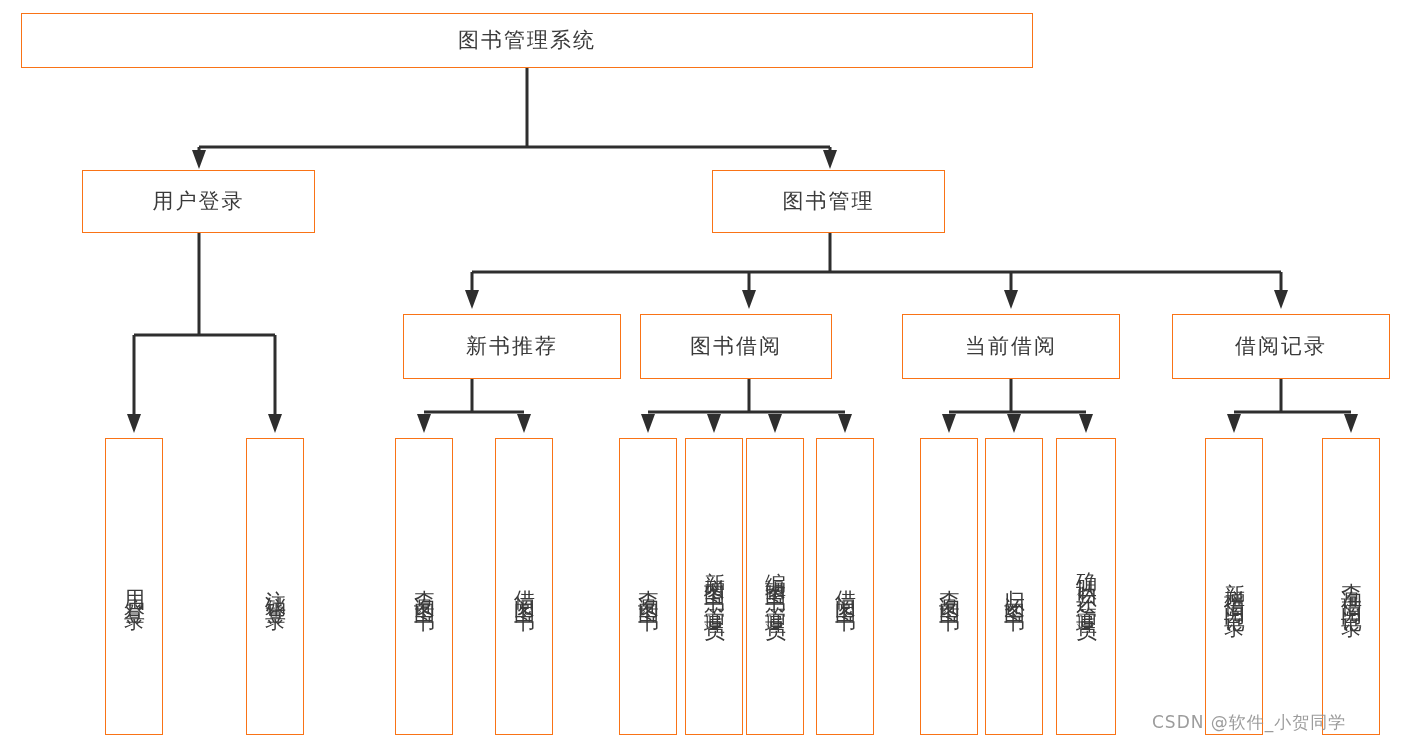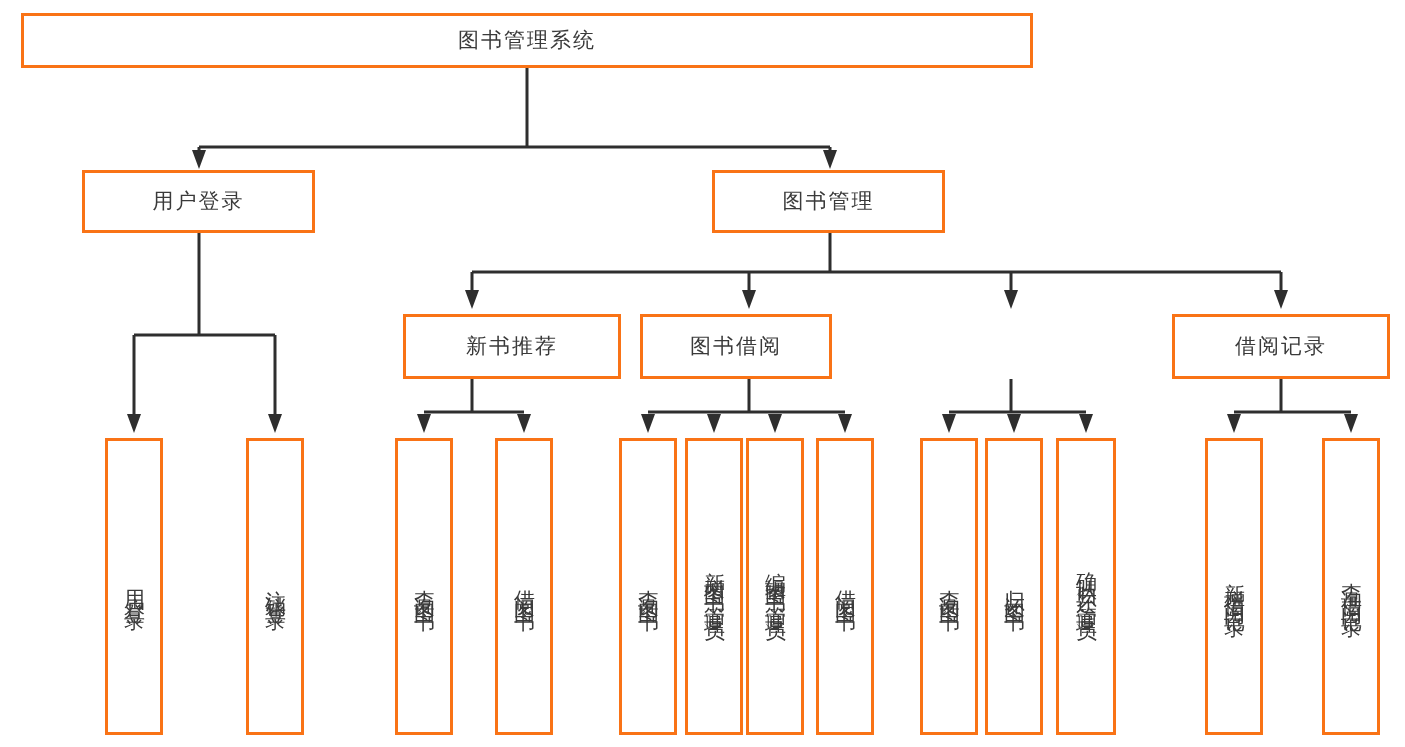--- a/index.html
+++ b/index.html
@@ -3,21 +3,21 @@
 <meta charset="utf-8">
 <style>
   html,body { margin:0; padding:0; background:#ffffff; }
   .canvas {
     position:relative; width:1405px; height:747px; background:#ffffff;
     font-family:"DejaVu Sans","Liberation Sans",sans-serif; overflow:hidden;
   }
   .wires { position:absolute; left:0; top:0; width:1405px; height:747px; }
   .box {
     position:absolute; box-sizing:border-box; background:#ffffff;
-    border:3px solid #f97316; color:#3a3a3a;
+    border:1px solid #f97316; color:#3a3a3a;
     display:flex; align-items:center; justify-content:center;
     font-size:21px; letter-spacing:2px; line-height:1; white-space:nowrap;
   }
   .vbox span.vtext {
     writing-mode:vertical-rl; text-orientation:mixed;
     letter-spacing:7px; white-space:nowrap;
   }
   .watermark {
     position:absolute; left:1152px; top:711px; z-index:5;
     font-size:17px; color:rgba(148,148,148,0.92); letter-spacing:1px; white-space:nowrap;
@@ -48,20 +48,21 @@
     </g>
   </svg>
 
   <div class="box" style="left:21px; top:13px; width:1012px; height:55px;">图书管理系统</div>
 
   <div class="box" style="left:82px; top:170px; width:233px; height:63px;">用户登录</div>
   <div class="box" style="left:712px; top:170px; width:233px; height:63px;">图书管理</div>
 
   <div class="box" style="left:363px; top:314px; width:218px; height:65px;margin-left:40px;">新书推荐</div>
   <div class="box" style="left:640px; top:314px; width:192px; height:65px;">图书借阅</div>
+  <div class="box" style="left:902px; top:314px; width:218px; height:65px;">当前借阅</div>
   <div class="box" style="left:1172px; top:314px; width:218px; height:65px;font-family:Liberation Serif, serif;">借阅记录</div>
 
   <div class="box vbox" style="left:105px; top:438px; width:58px; height:297px;">
     <span class="vtext">用户登录</span>
   </div>
   <div class="box vbox" style="left:246px; top:438px; width:58px; height:297px;">
     <span class="vtext">注销登录</span>
   </div>
 
   <div class="box vbox" style="left:395px; top:438px; width:58px; height:297px;">
@@ -94,14 +95,15 @@
     <span class="vtext">确认归还（管理员）</span>
   </div>
 
   <div class="box vbox" style="left:1205px; top:438px; width:58px; height:297px;">
     <span class="vtext">新增借阅记录</span>
   </div>
   <div class="box vbox" style="left:1322px; top:438px; width:58px; height:297px;">
     <span class="vtext">查询借阅记录</span>
   </div>
 
+  <div class="watermark">CSDN @软件_小贺同学</div>
 
 </div>
 
 </body></html>

